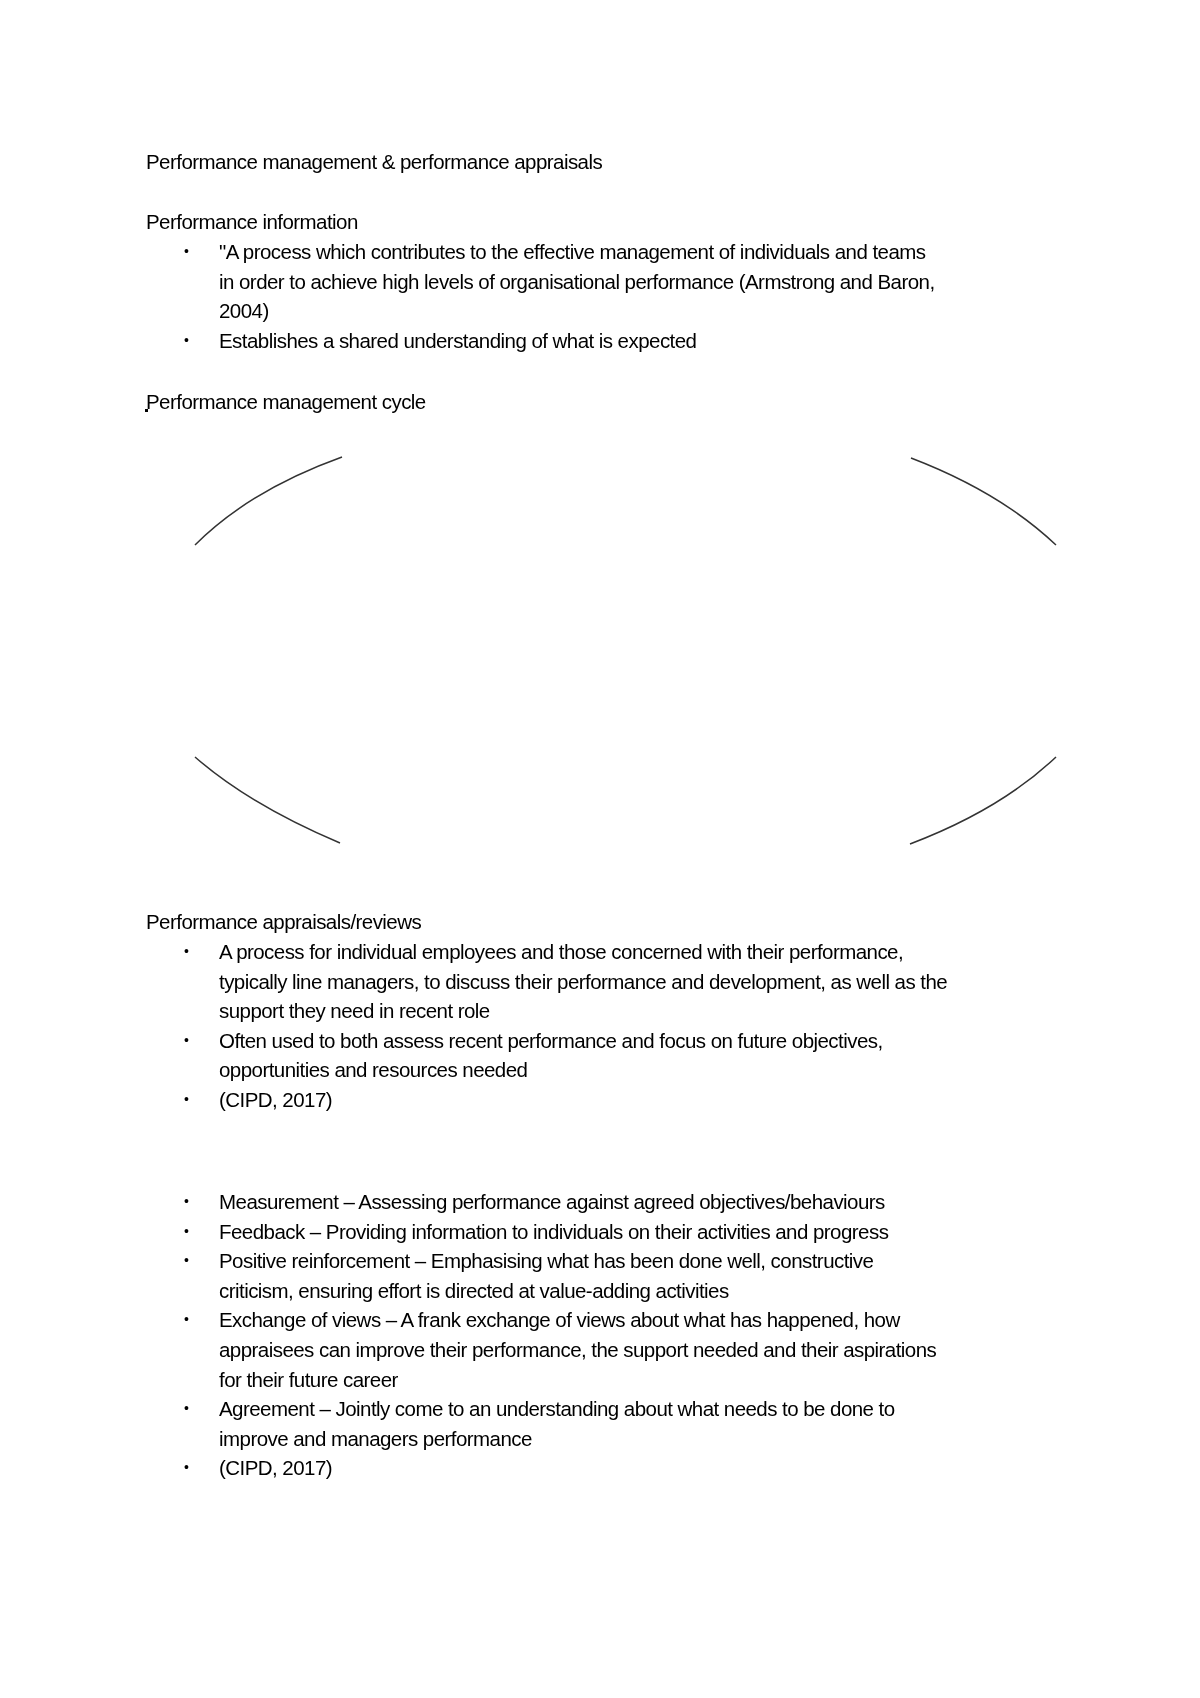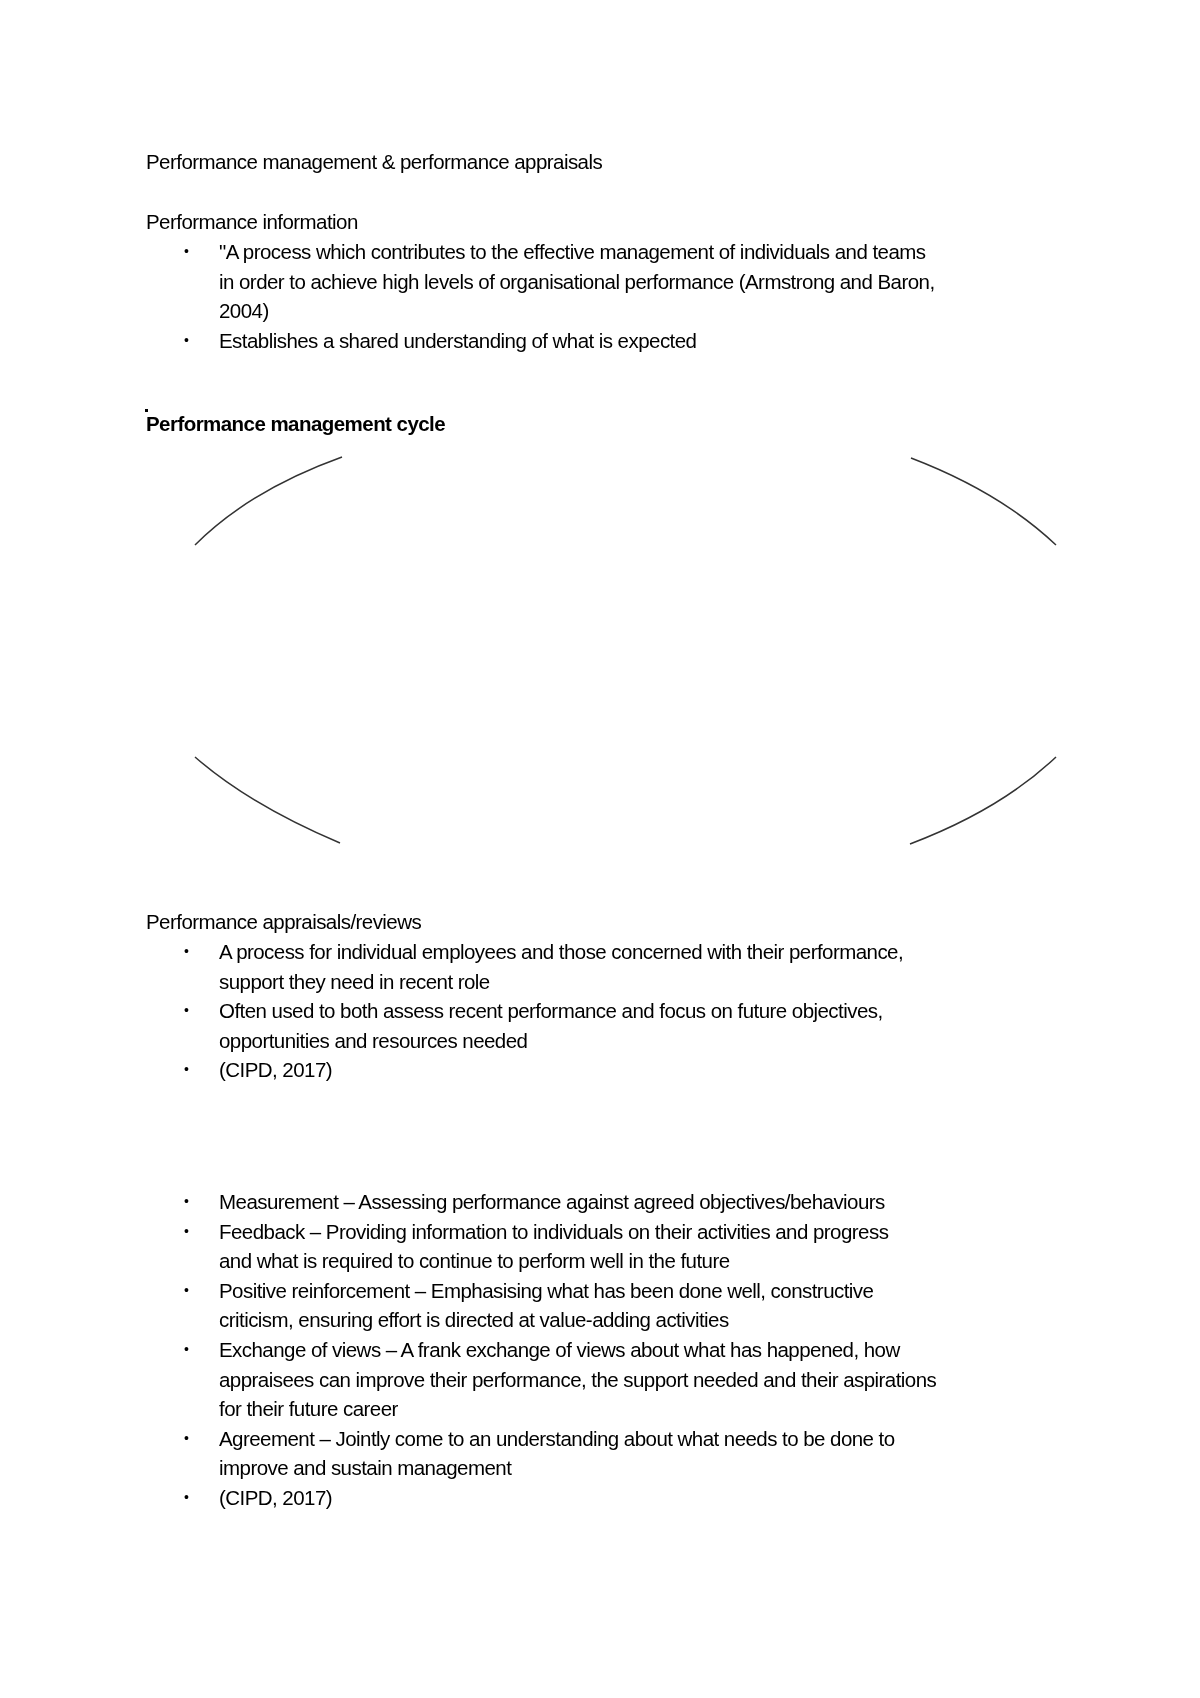--- a/index.html
+++ b/index.html
@@ -85,35 +85,36 @@
       <span class="bullet-text">"A process which contributes to the effective management of individuals and teams</span>
       <span class="bullet-text">in order to achieve high levels of organisational performance (Armstrong and Baron,</span>
       <span class="bullet-text">2004)</span>
     </li>
     <li class="bullet-item">
       <span class="bullet-dot">•</span>
       <span class="bullet-text">Establishes a shared understanding of what is expected</span>
     </li>
   </ul>
 
-  <div class="text-line" style="top:409px;font-weight:bold;">Performance management cycle</div>
+  <div class="text-line" style="top:387px;">Performance management cycle</div>
   <div class="anchor-mark"></div>
 
   <svg class="diagram" viewBox="0 440 1200 420">
     <path d="M 195 545 Q 250 490 342 457" fill="none" stroke="#333333" stroke-width="1.5"></path>
     <path d="M 911 458 Q 1000 492 1056 545" fill="none" stroke="#333333" stroke-width="1.5"></path>
     <path d="M 195 757 Q 250 805 340 843" fill="none" stroke="#333333" stroke-width="1.5"></path>
     <path d="M 910 844 Q 1000 810 1056 757" fill="none" stroke="#333333" stroke-width="1.5"></path>
   </svg>
 
   <div class="text-line" style="top:907px;">Performance appraisals/reviews</div>
   <ul class="bullet-list" style="top:937px;">
     <li class="bullet-item">
       <span class="bullet-dot">•</span>
       <span class="bullet-text">A process for individual employees and those concerned with their performance,</span>
+      <span class="bullet-text">typically line managers, to discuss their performance and development, as well as the</span>
       <span class="bullet-text">support they need in recent role</span>
     </li>
     <li class="bullet-item">
       <span class="bullet-dot">•</span>
       <span class="bullet-text">Often used to both assess recent performance and focus on future objectives,</span>
       <span class="bullet-text">opportunities and resources needed</span>
     </li>
     <li class="bullet-item">
       <span class="bullet-dot">•</span>
       <span class="bullet-text">(CIPD, 2017)</span>
@@ -121,37 +122,36 @@
   </ul>
 
   <ul class="bullet-list" style="top:1187px;">
     <li class="bullet-item">
       <span class="bullet-dot">•</span>
       <span class="bullet-text">Measurement – Assessing performance against agreed objectives/behaviours</span>
     </li>
     <li class="bullet-item">
       <span class="bullet-dot">•</span>
       <span class="bullet-text">Feedback – Providing information to individuals on their activities and progress</span>
-      <span class="bullet-text">and what is required to continue to perform well in the future</span>
     </li>
     <li class="bullet-item">
       <span class="bullet-dot">•</span>
       <span class="bullet-text">Positive reinforcement – Emphasising what has been done well, constructive</span>
       <span class="bullet-text">criticism, ensuring effort is directed at value-adding activities</span>
     </li>
     <li class="bullet-item">
       <span class="bullet-dot">•</span>
       <span class="bullet-text">Exchange of views – A frank exchange of views about what has happened, how</span>
       <span class="bullet-text">appraisees can improve their performance, the support needed and their aspirations</span>
       <span class="bullet-text">for their future career</span>
     </li>
     <li class="bullet-item">
       <span class="bullet-dot">•</span>
       <span class="bullet-text">Agreement – Jointly come to an understanding about what needs to be done to</span>
-      <span class="bullet-text">improve and sustain management</span>
+      <span class="bullet-text">improve and managers performance</span>
     </li>
     <li class="bullet-item">
       <span class="bullet-dot">•</span>
       <span class="bullet-text">(CIPD, 2017)</span>
     </li>
   </ul>
 
 </div>
 
 </body></html>

